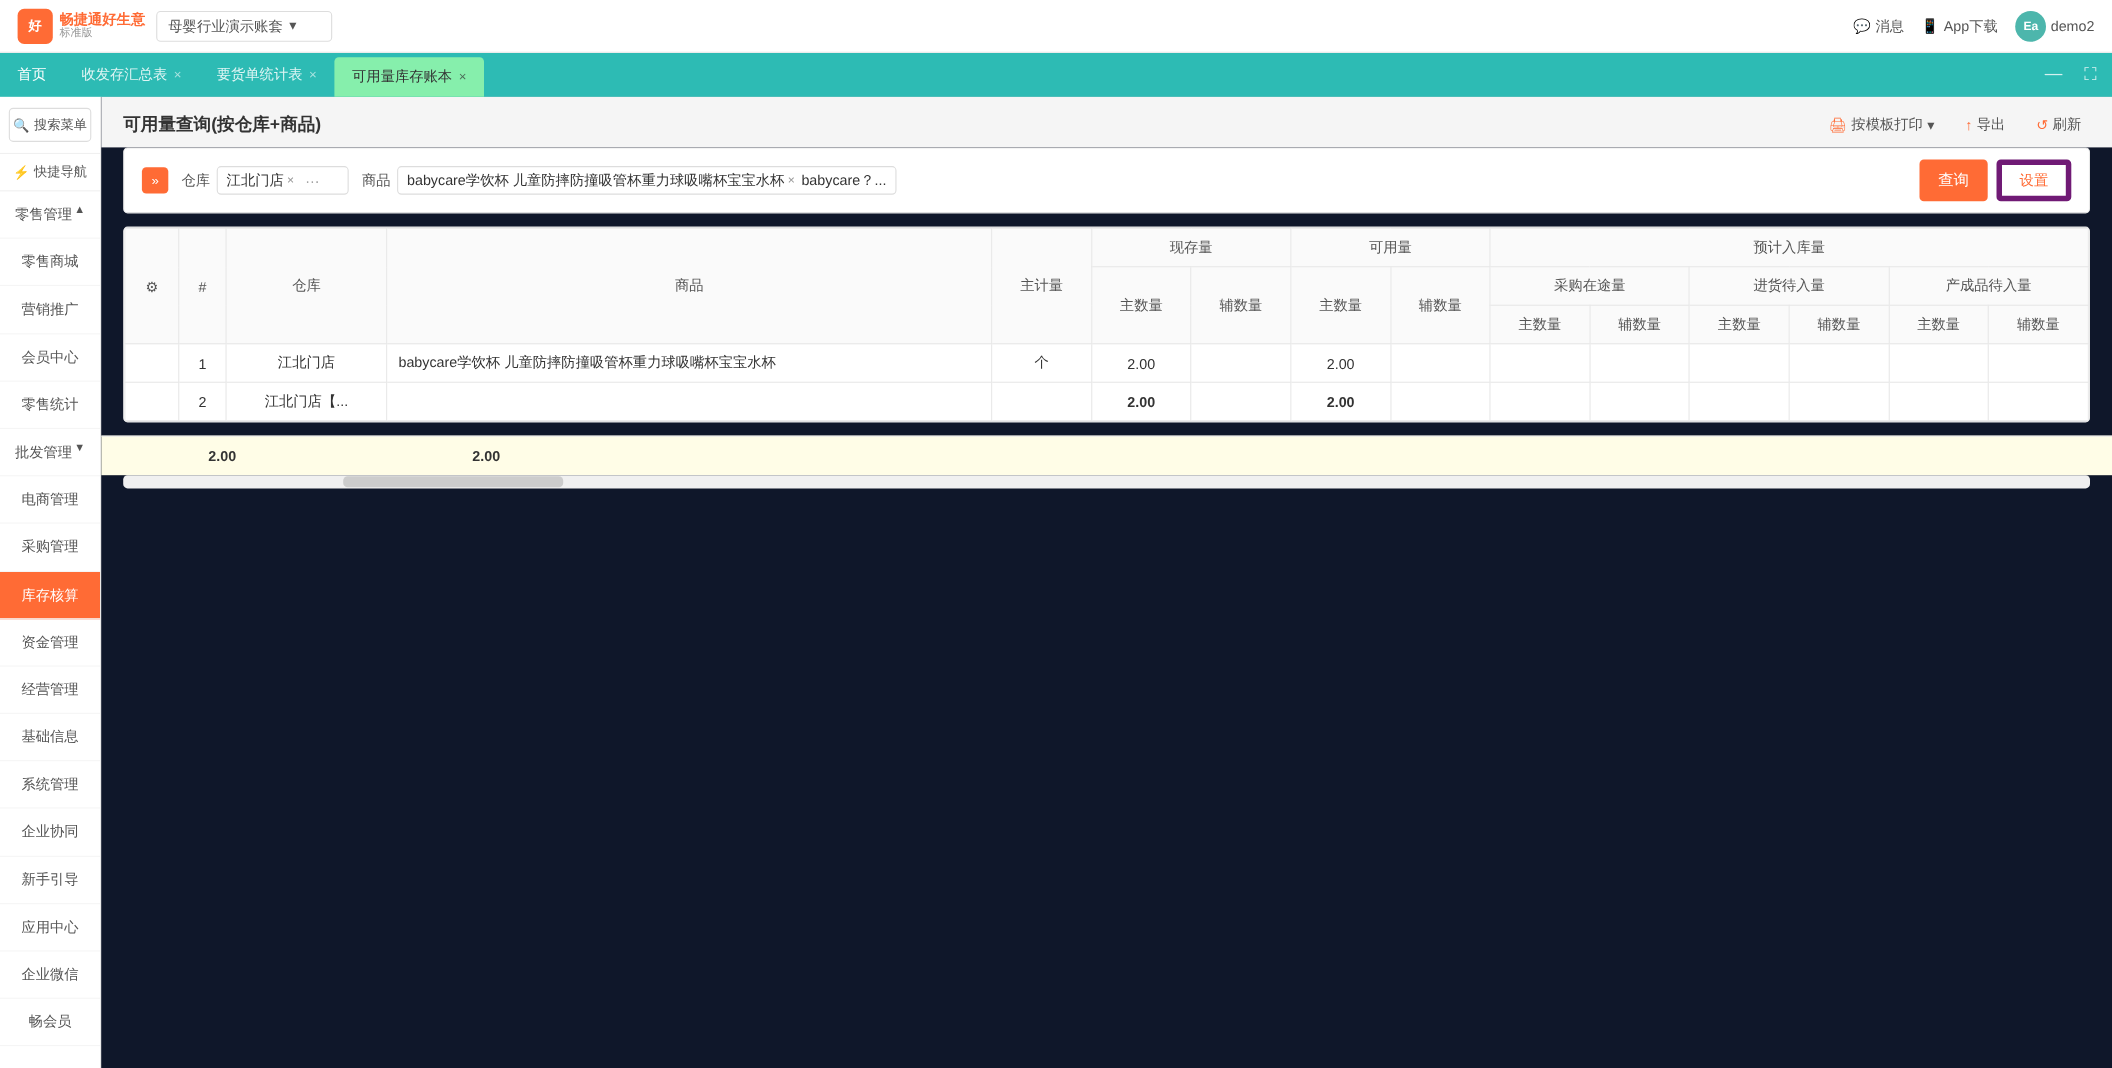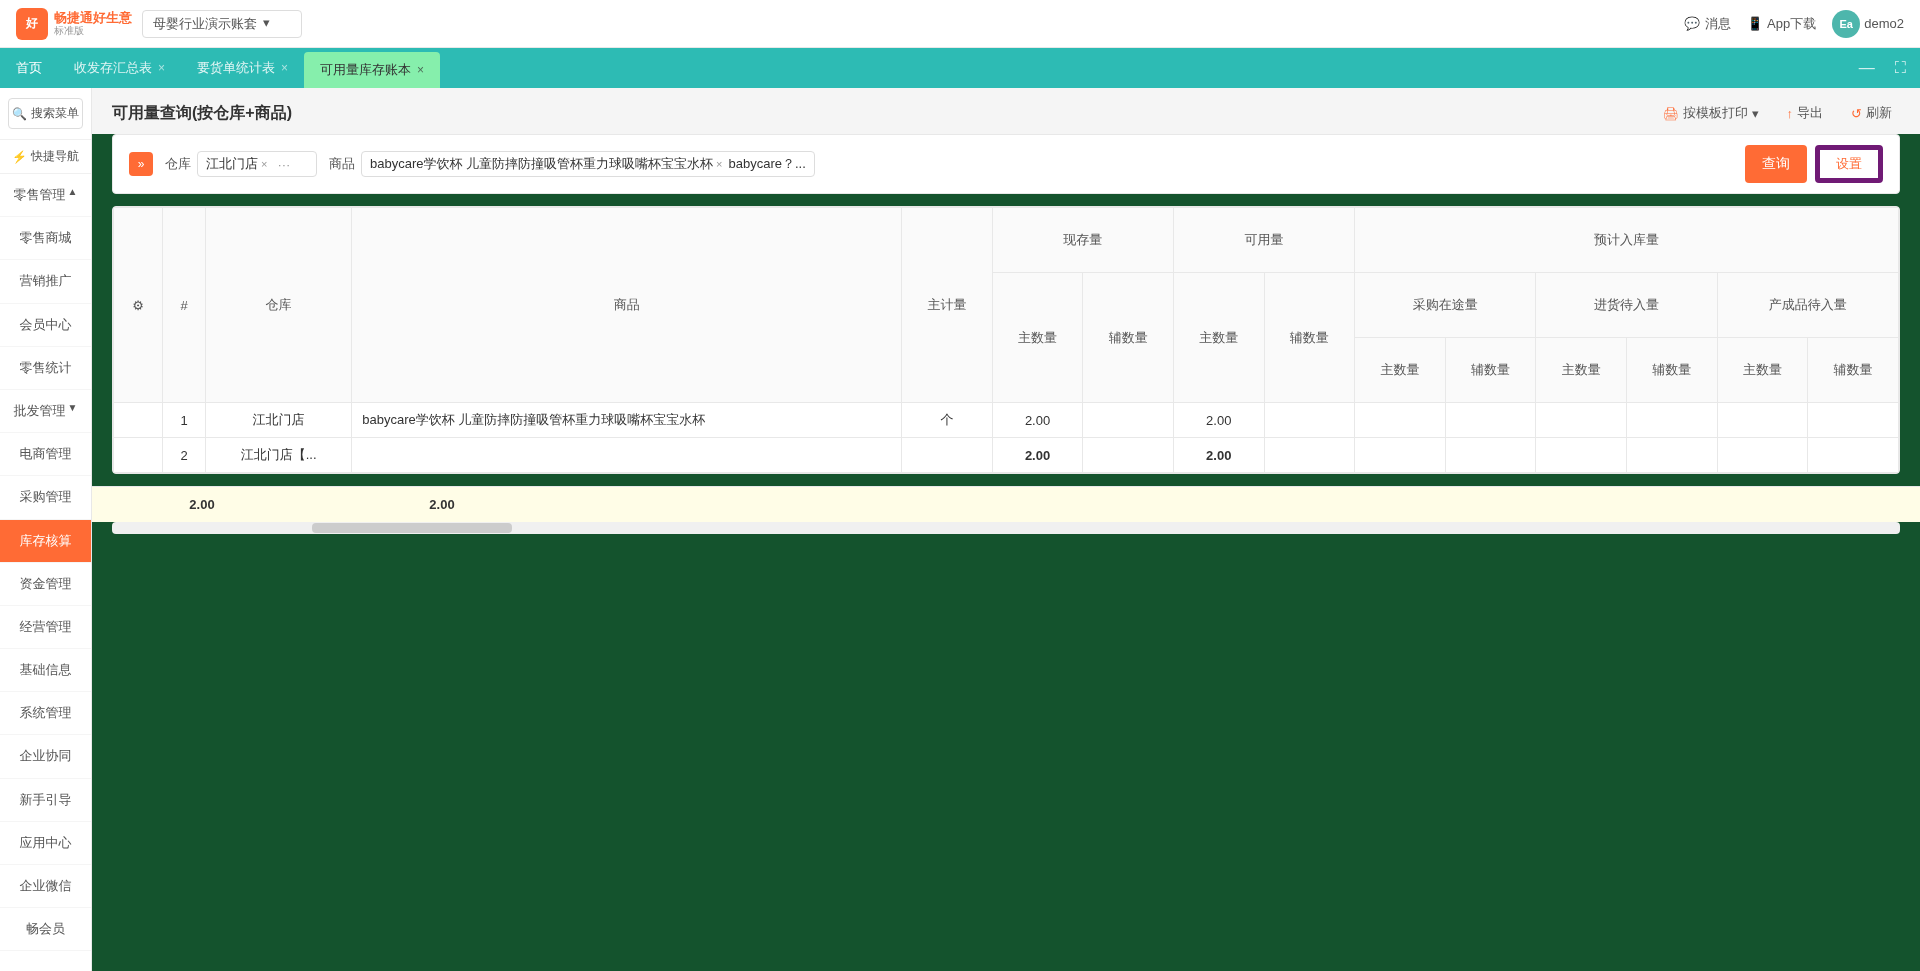--- a/index.html
+++ b/index.html
@@ -201,21 +201,21 @@
       line-height: 1.4;
     }
     .sidebar-item .arrow {
       font-size: 10px;
       margin-left: 2px;
     }
 
     
     .content-area {
       flex: 1;
-      background: #14532d;
+      background: #0f172a;
       overflow: auto;
       padding: 0;
     }
 
     
     .page-header {
       background: #f5f5f5;
       padding: 12px 20px 8px 20px;
       display: flex;
       align-items: center;
@@ -324,21 +324,21 @@
       overflow: auto;
     }
     table {
       width: 100%;
       border-collapse: collapse;
       font-size: 13px;
     }
     th {
       background: #fafafa;
       border: 1px solid #e8e8e8;
-      padding: 23px 10px;
+      padding: 8px 10px;
       text-align: center;
       color: #555;
       font-weight: normal;
       white-space: nowrap;
     }
     td {
       border: 1px solid #e8e8e8;
       padding: 8px 10px;
       text-align: center;
       color: #333;

